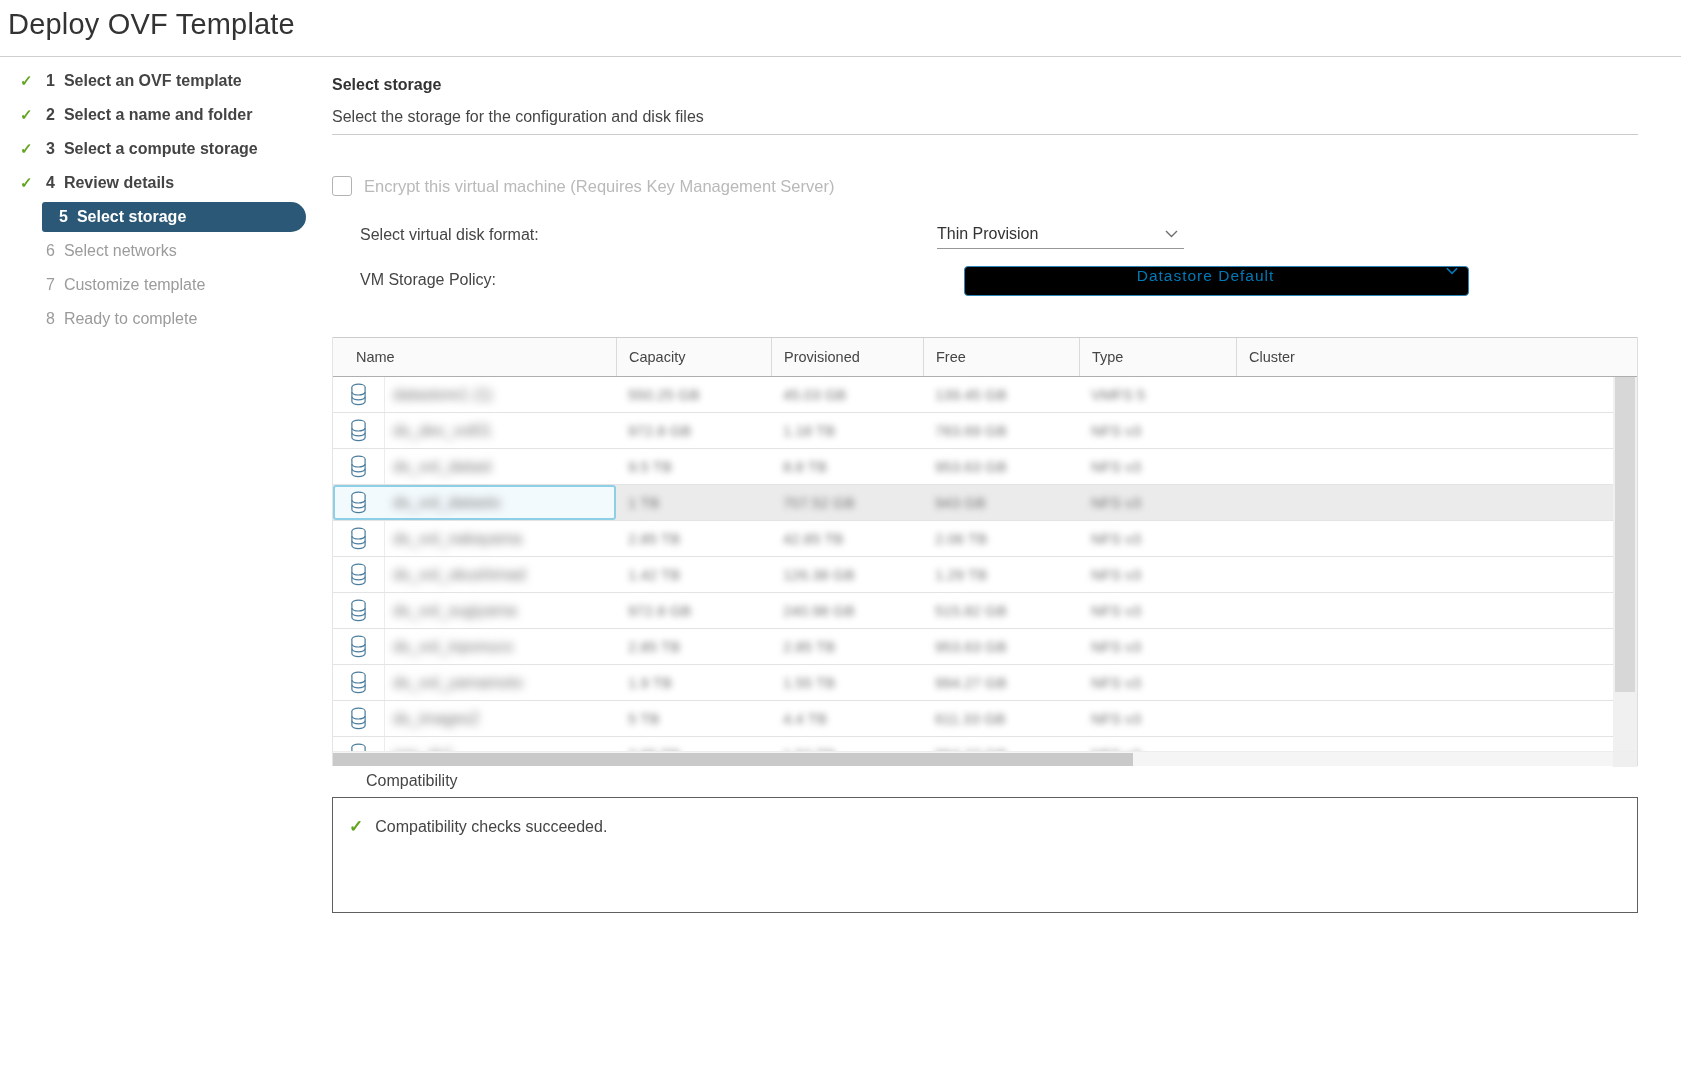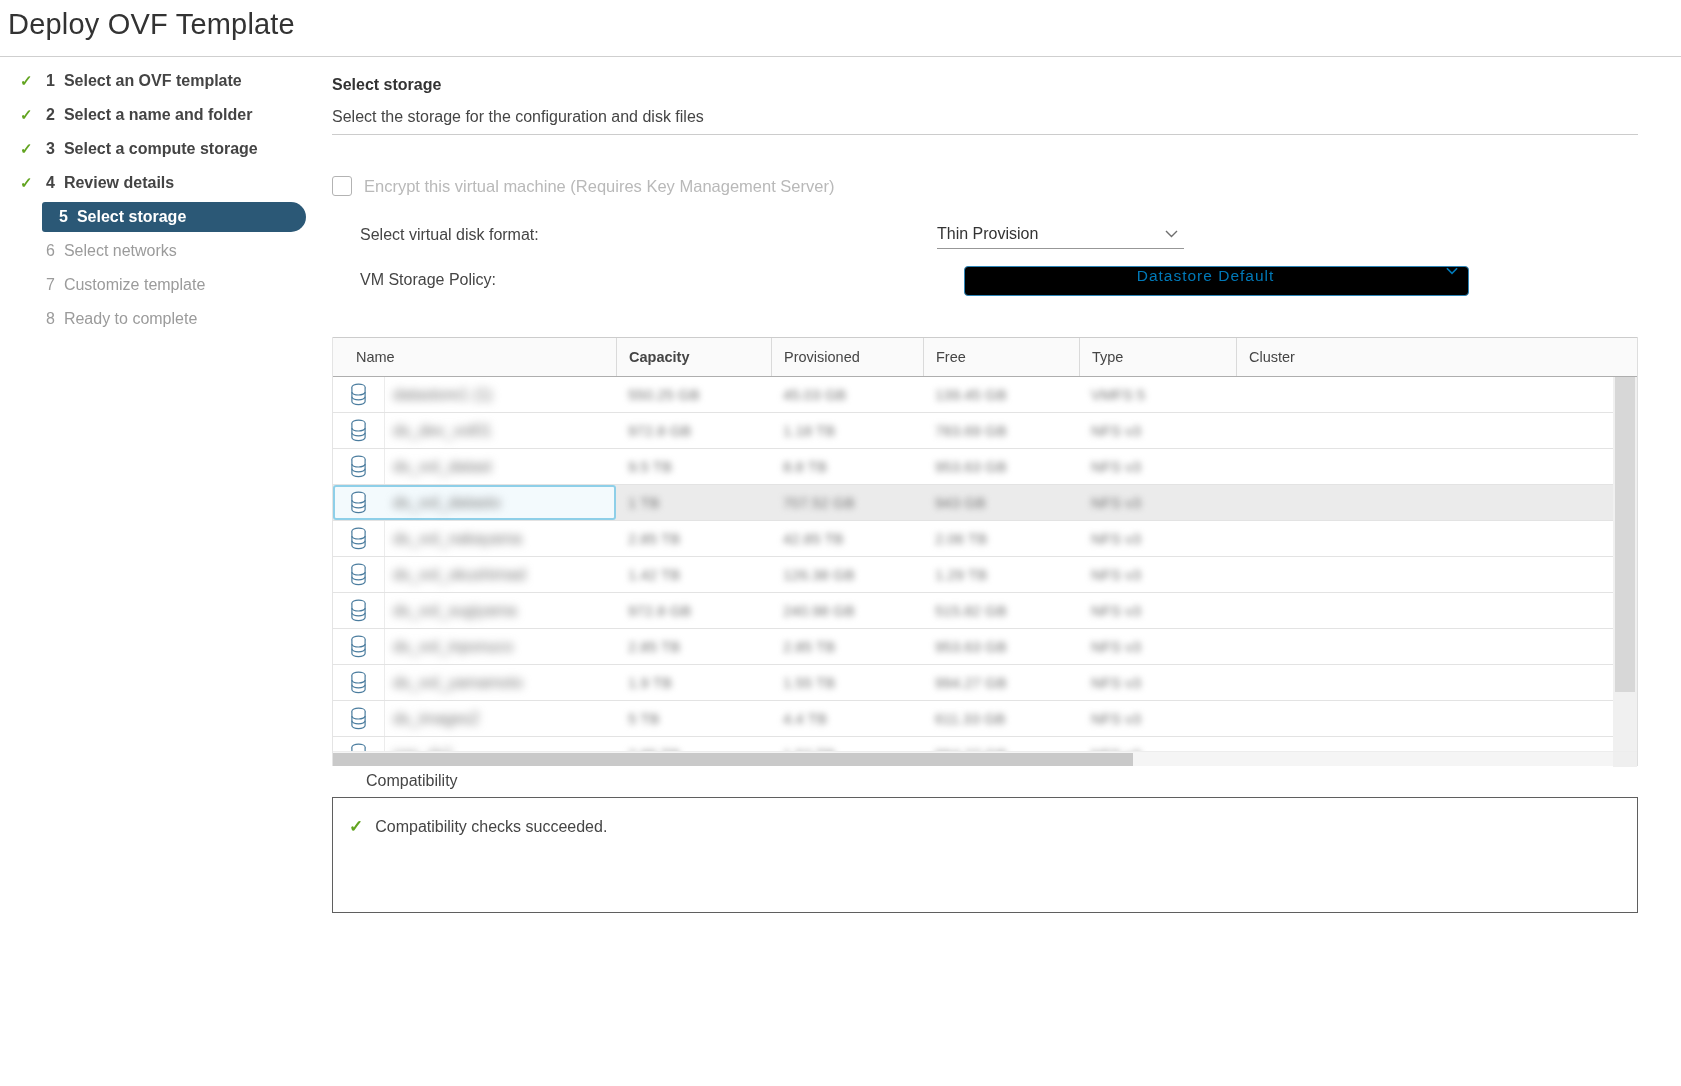--- a/index.html
+++ b/index.html
@@ -43,21 +43,21 @@
     border:1px solid #2e86b8; border-radius:4px; background:#000000; display:flex; align-items:flex-start;
     cursor:pointer;margin-left:34px; }
   .policy-combo .val { flex:1; text-align:center; font-size:15.5px; letter-spacing:1px; color:#0079b8; }
   .policy-combo .chev { color:#0079b8; margin-right:10px; display:flex; }
 
   
   .ds-table { position:absolute; left:0; top:271px; width:1306px; border-left:1px solid #e4e4e4; border-right:1px solid #dedede; }
   .thead { display:flex; height:40px; background:#fafafa; border-top:1px solid #cccccc; border-bottom:1px solid #aeaeae; }
   .hcell { font-size:14.5px; color:#454545; display:flex; align-items:center; padding-left:12px; border-left:1px solid #dadada; }
   .hcell:first-child { border-left:none; padding-left:23px; }
-  .w-name{width:283px; flex:none;} .w-cap{width:155px; flex:none;font-weight:bold;} .w-prov{width:152px; flex:none;}
+  .w-name{width:283px; flex:none;} .w-cap{width:155px; flex:none;} .w-prov{width:152px; flex:none;}
   .w-free{width:156px; flex:none;} .w-type{width:157px; flex:none;} .w-cluster{flex:1;text-align:right;}
 
   .tbody-wrap { display:flex; height:374px; }
   .tbody { width:1282px; overflow:hidden; position:relative; }
   .trow { display:flex; height:36px; border-bottom:1px solid #e3e3e3; background:#fff; cursor:pointer; }
   .trow.sel { background:#ebebeb; }
   .name-group { display:flex; width:283px; flex:none; }
   .trow.sel .name-group { box-shadow:inset 0 0 0 2px #8ecfe8; background:#f3fafd; border-radius:3px; }
   .c-icon { width:52px; flex:none; display:flex; align-items:center; justify-content:center; border-right:1px solid #ececec; }
   .trow.sel .c-icon { border-right-color:transparent; }

